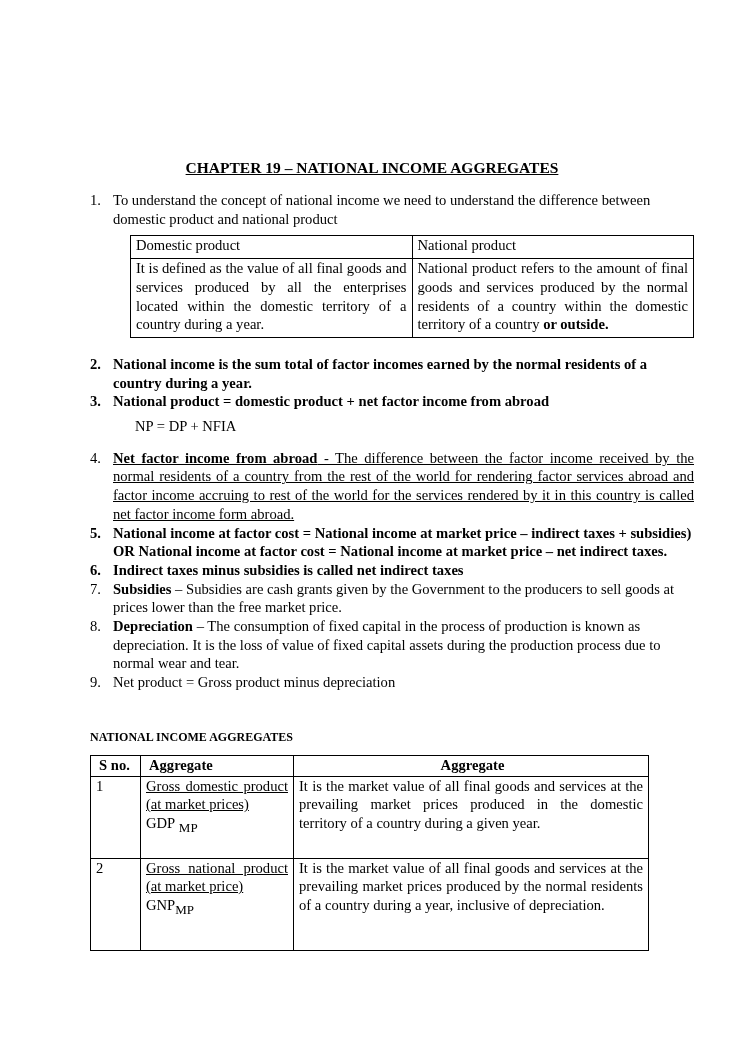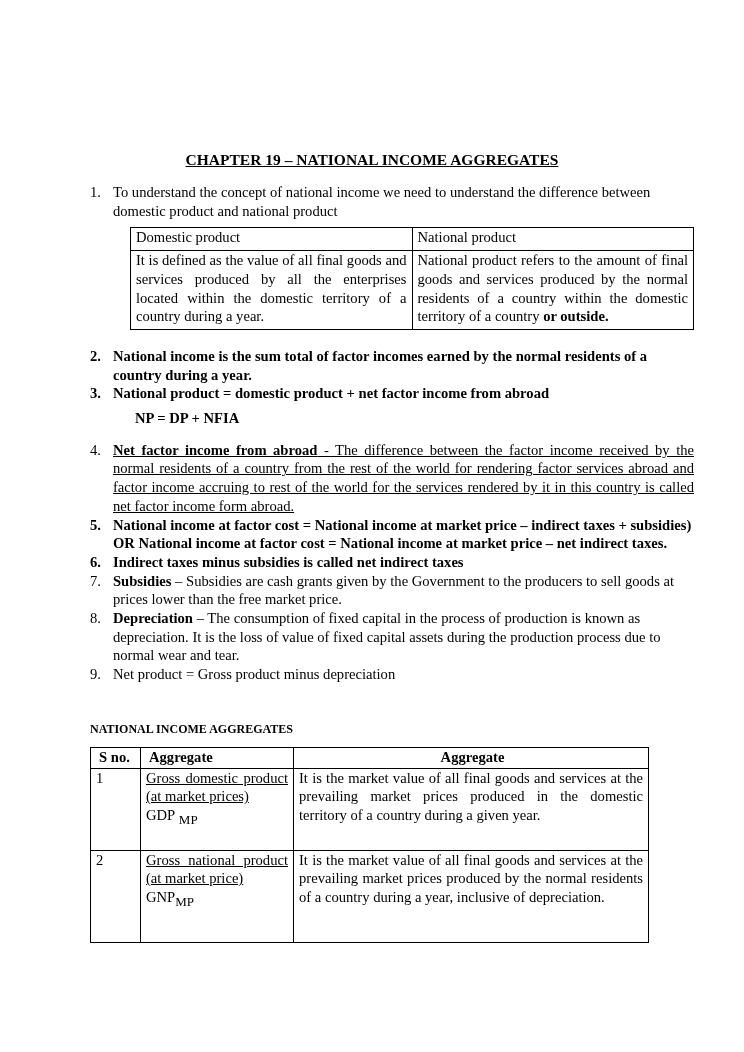--- a/index.html
+++ b/index.html
@@ -8,21 +8,21 @@
     position: relative;
     width: 744px;
     height: 1052px;
     background: #ffffff;
     overflow: hidden;
     font-family: "Liberation Serif", "DejaVu Serif", serif;
     font-size: 14.6px;
     line-height: 18.7px;
     color: #000000;
   }
-  .content { position: absolute; left: 90px; top: 150px; width: 604px; }
+  .content { position: absolute; left: 90px; top: 158px; width: 604px; }
 
   .doc-title {
     width: 564px;
     margin: 0 0 13px 0;
     font-size: 15.5px;
     line-height: 20px;
     font-weight: bold;
     text-decoration: underline;
     text-align: center;
   }
@@ -33,21 +33,21 @@
   .b { font-weight: bold; }
   .just { text-align: justify; text-decoration: underline; }
 
   table { border-collapse: collapse; }
   td, th { border: 1px solid #000000; vertical-align: top; }
 
   .cmp { margin: 7px 0 17px 40px; width: 564px; table-layout: fixed; }
   .cmp td { padding: 0 5px 3px 5px; }
   .cmp .bodyrow td { text-align: justify; }
 
-  .formula { margin: 6px 0 13px 45px; font-weight: bold; }
+  .formula { margin: 6px 0 13px 45px; font-weight: normal; }
 
   .section-heading {
     margin: 36px 0 8px 0;
     font-size: 12px;
     line-height: 19px;
     font-weight: bold;
   }
 
   .agg { width: 558px; table-layout: fixed; }
   .agg col.c1 { width: 50px; }

